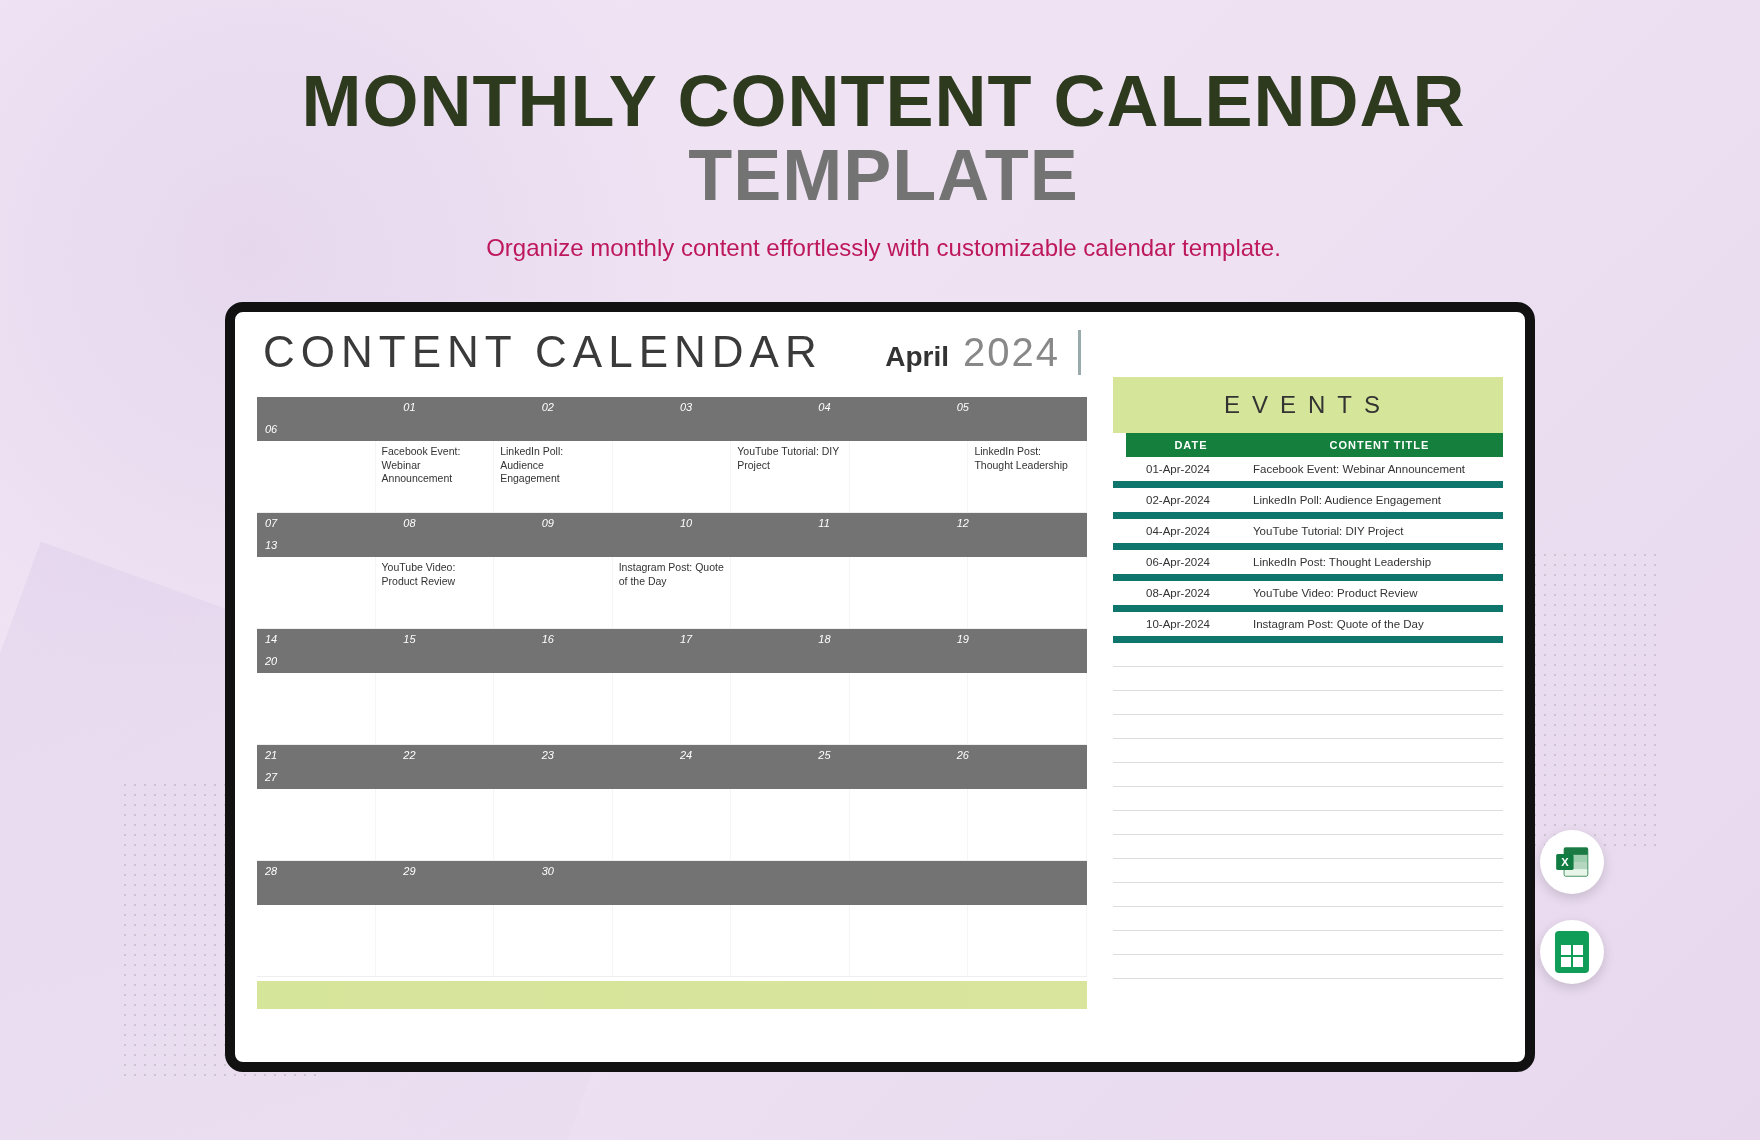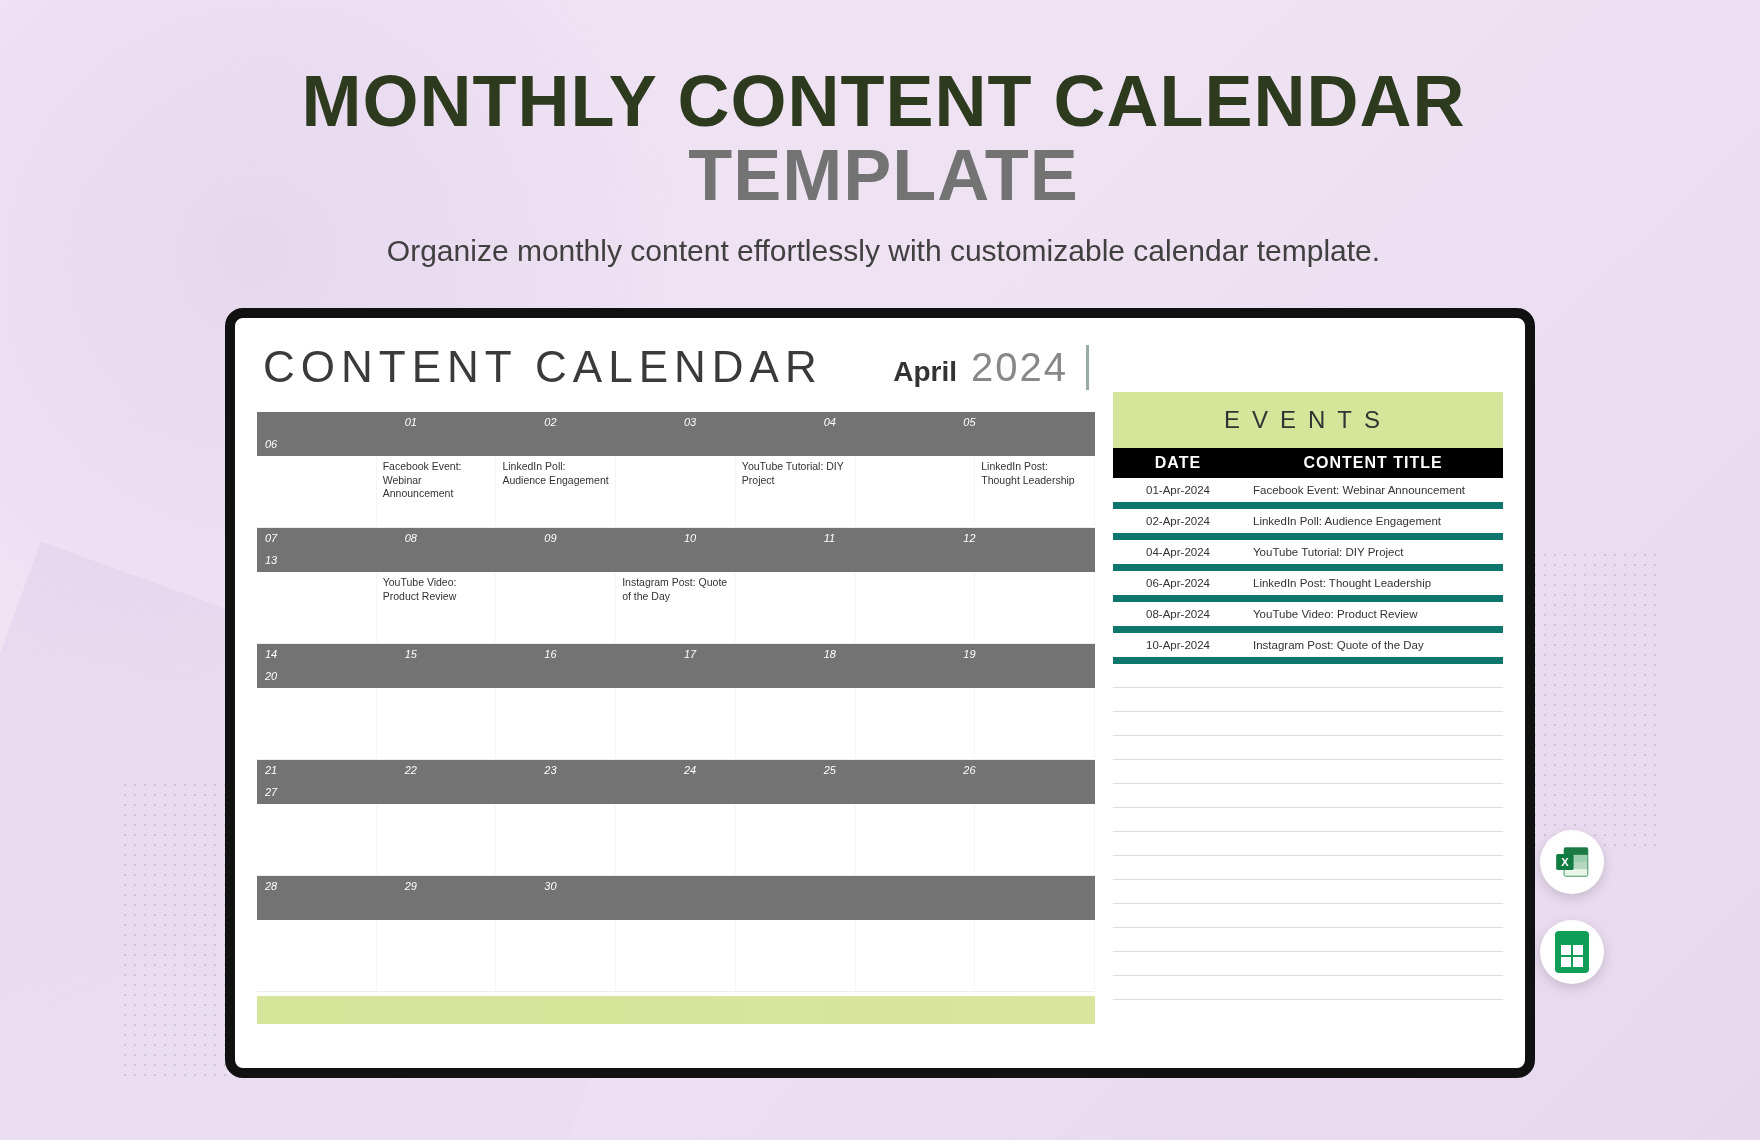--- a/index.html
+++ b/index.html
@@ -57,42 +57,42 @@
     }
     .title-2 {
       font-size: 72px;
       font-weight: 900;
       color: #737373;
       letter-spacing: 1px;
       font-family: 'Arial Black', Arial, sans-serif;
       margin-top: -8px;
     }
     .subtitle {
-      font-size: 30px;
-      color: #404040;
+      font-size: 24px;
+      color: #be185d;
       margin-top: 18px;
     }
 
     .monitor {
       position: relative;
       margin: 40px auto 0;
       width: 1310px;
       height: 770px;
       background: #fff;
       border: 10px solid #111;
       border-radius: 18px;
       z-index: 2;
       overflow: hidden;
     }
     .screen {
       width: 100%;
       height: 100%;
-      padding: 16px 22px;
+      padding: 7px 22px;
       display: flex;
-      gap: 18px;
+      gap: 26px;
     }
     .cal-side { flex: 1; }
     .events-side { width: 390px; }
 
     .cal-header {
       display: flex;
       justify-content: space-between;
       align-items: center;
       padding: 8px 6px 20px;
     }
@@ -165,24 +165,25 @@
       padding: 14px 0;
       font-size: 24px;
       font-weight: 400;
       color: #333;
       letter-spacing: 12px;
       margin-top: 58px;
     }
     .events-cols {
       display: grid;
       grid-template-columns: 130px 1fr;
-      background: #000000;
+      background: #15803d;
       color: #fff;
-      font-size: 16px;
+      font-size: 11px;
       font-weight: 600;
+      margin-left: 13px;
     }
     .events-cols > div { padding: 6px 10px; text-align: center; letter-spacing: 1px; }
     .event-row {
       display: grid;
       grid-template-columns: 130px 1fr;
       border-bottom: 7px solid #0f766e;
       font-size: 11.5px;
       color: #333;
     }
     .event-row > div { padding: 6px 10px; }

